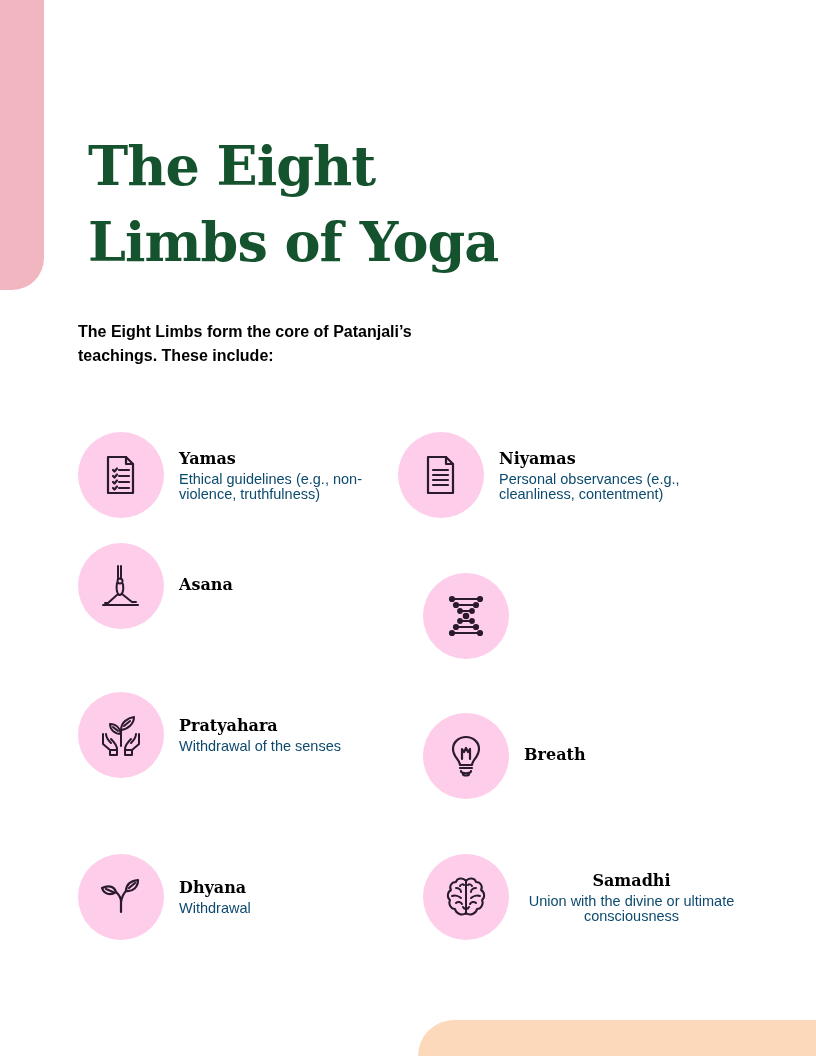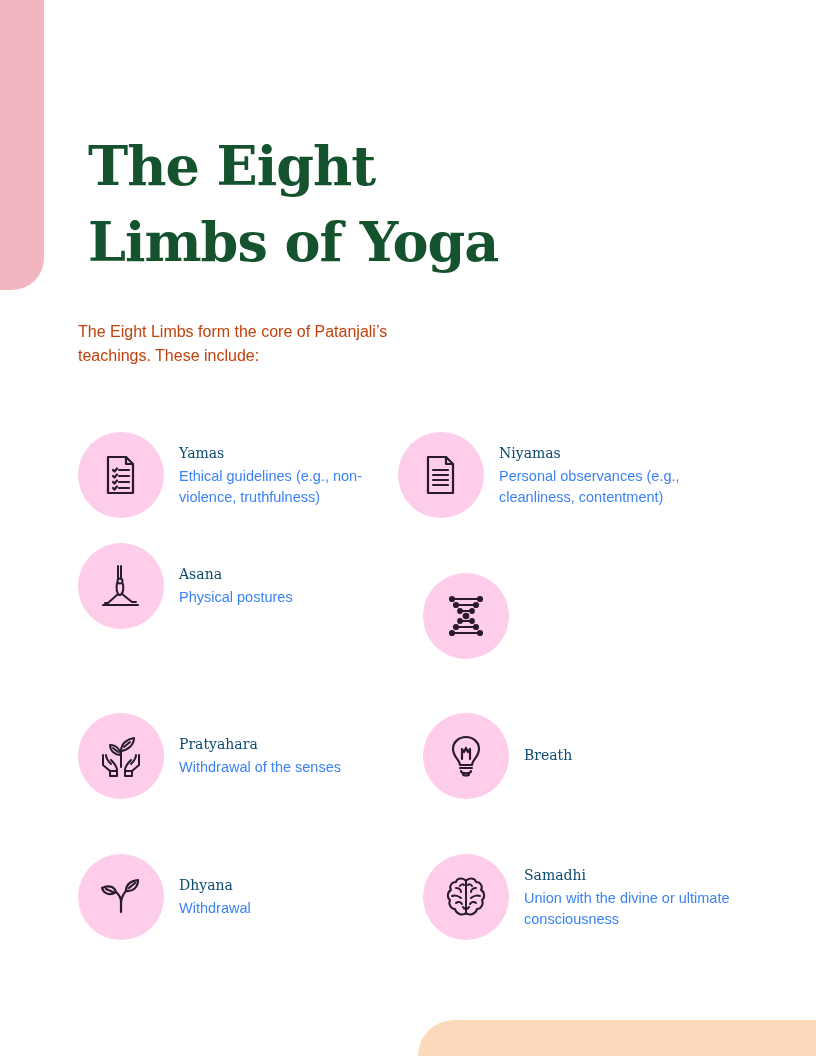--- a/index.html
+++ b/index.html
@@ -17,38 +17,38 @@
     background: #fcd9bb; border-top-left-radius: 36px;
   }
   .title {
     position: absolute; left: 88px; top: 128px; margin: 0;
     font-family: "DejaVu Serif", "Liberation Serif", serif;
     font-weight: bold; font-size: 54px; line-height: 76px; letter-spacing: -1px;
     color: #14532d;
   }
   .intro {
     position: absolute; left: 78px; top: 320px; width: 380px; margin: 0;
-    font-size: 16px; line-height: 24px; color: #c2410c;
+    font-size: 16px; line-height: 24px; color: #000000; font-weight: bold;
   }
   .limb {
     position: absolute; display: flex; align-items: center;
   }
   .circle {
     width: 86px; height: 86px; border-radius: 50%;
     background: #fdcdea; display: flex; align-items: center; justify-content: center;
     flex-shrink: 0;
   }
   .circle svg { width: 46px; height: 46px; }
   .text { margin-left: 15px; width: 215px; }
   .name {
     font-family: "DejaVu Serif", "Liberation Serif", serif;
-    font-weight: normal; font-size: 14px; line-height: 20px; color: #0c4a6e;
+    font-weight: bold; font-size: 16px; line-height: 20px; color: #000000;
     margin-bottom: 3px;
   }
-  .desc { font-size: 14.5px; line-height: 21px; color: #3b82f6; }
+  .desc { font-size: 14.5px; line-height: 15px; color: #0c4a6e; }
 </style>
 </head>
 <body>
 
 <div class="pink-bar"></div>
 <div class="peach-shape"></div>
 
 <h1 class="title">
   <span>The Eight</span><br>
   <span>Limbs of Yoga</span>
@@ -101,21 +101,20 @@
         <path d="M23 3 V16"></path>
       <circle cx="22" cy="18" r="2.5"></circle>
       <path d="M19 20 C18 26 19 30 21 32 C24 32 26 29 25 21"></path>
       <path d="M20 31 L10 40 H7"></path>
         <path d="M24 31 L34 39 H38"></path>
       <path d="M5 42 H40"></path>
     </svg>
   </div>
   <div class="text">
     <div class="name">Asana</div>
-    <div class="desc">Physical postures</div>
   </div>
 </div>
 
 <div class="limb" style="left:423px; top:573px;">
   <div class="circle">
     <svg viewBox="0 0 46 46" fill="#2a1a2e" stroke="#2a1a2e" stroke-width="2.2" stroke-linecap="round">
       <path d="M9 6 H37"></path>
         <circle cx="9" cy="6" r="2"></circle>
         <circle cx="37" cy="6" r="2"></circle>
       <path d="M13 12 H33"></path>
@@ -131,21 +130,21 @@
       <path d="M13 34 H33"></path>
         <circle cx="13" cy="34" r="2"></circle>
         <circle cx="33" cy="34" r="2"></circle>
       <path d="M9 40 H37"></path>
         <circle cx="9" cy="40" r="2"></circle>
         <circle cx="37" cy="40" r="2"></circle>
     </svg>
   </div>
 </div>
 
-<div class="limb" style="left:78px; top:713px;">
+<div class="limb" style="left:78px; top:692px;">
   <div class="circle">
     <svg viewBox="0 0 46 46" fill="none" stroke="#2a1a2e" stroke-width="2" stroke-linejoin="round" stroke-linecap="round">
       <path d="M23 34 V18"></path>
       <path d="M23 18 C23 10 30 6 36 5 C36 12 30 17 23 18 Z"></path>
         <path d="M26 14 L32 9"></path>
       <path d="M23 22 C17 22 12 18 12 12 C18 12 22 16 23 22 Z"></path>
         <path d="M15 15 L20 19"></path>
       <path d="M5 22 V32 L12 38 V43 H19 V37 C19 33 16 30 13 27"></path>
       <path d="M8 22 C8 26 11 29 13 31"></path>
       <path d="M41 22 V32 L34 38 V43 H27 V37 C27 33 30 30 33 27"></path>
@@ -185,21 +184,21 @@
       <path d="M28 17 C28 11 32 7 40 6 C40 13 35 18 28 17 Z"></path>
         <path d="M31 14 L37 9"></path>
     </svg>
   </div>
   <div class="text">
     <div class="name">Dhyana</div>
     <div class="desc">Withdrawal</div>
   </div>
 </div>
 
-<div class="limb" style="left:423px; top:854px;">
+<div class="limb" style="left:423px; top:854px;text-align:center;">
   <div class="circle">
     <svg viewBox="0 0 46 46" fill="none" stroke="#2a1a2e" stroke-width="2" stroke-linejoin="round" stroke-linecap="round">
       <path d="M23 6 V40"></path>
       <path d="M23 7 C20 3 14 4 13 8 C8 8 6 13 8 16 C4 18 4 24 7 26 C5 30 8 35 12 35 C13 40 19 42 23 39"></path>
       <path d="M23 7 C26 3 32 4 33 8 C38 8 40 13 38 16 C42 18 42 24 39 26 C41 30 38 35 34 35 C33 40 27 42 23 39"></path>
       <path d="M13 14 C16 14 18 16 18 18"></path>
         <path d="M9 22 C12 21 16 22 18 24"></path>
       <path d="M13 29 C15 27 18 28 19 30"></path>
         <path d="M17 12 C18 10 20 10 21 11"></path>
       <path d="M33 14 C30 14 28 16 28 18"></path>

